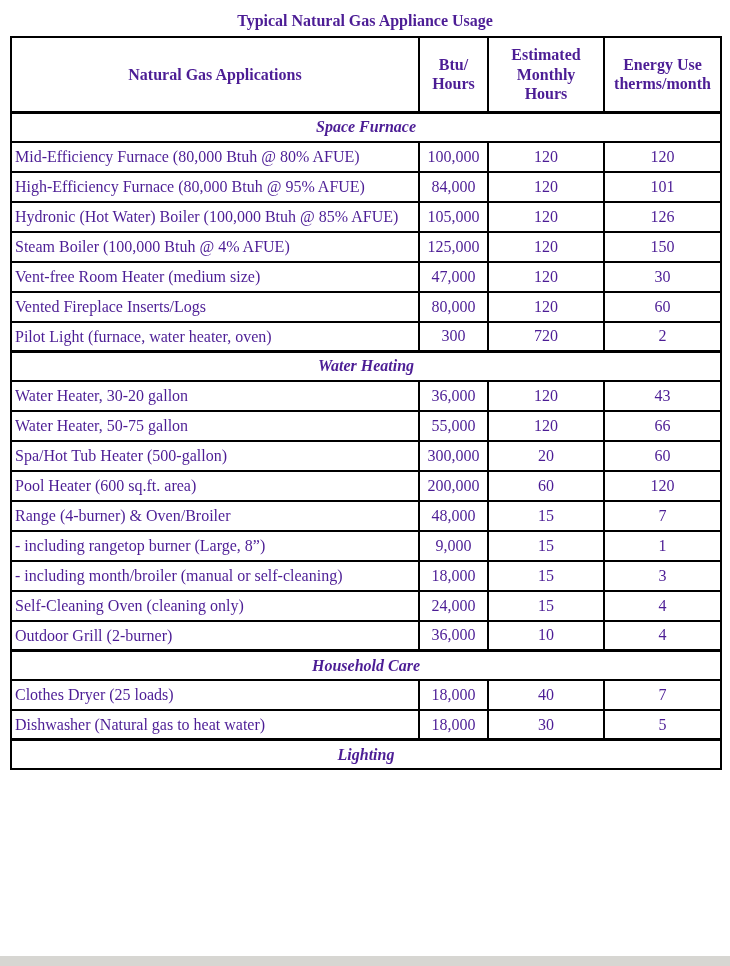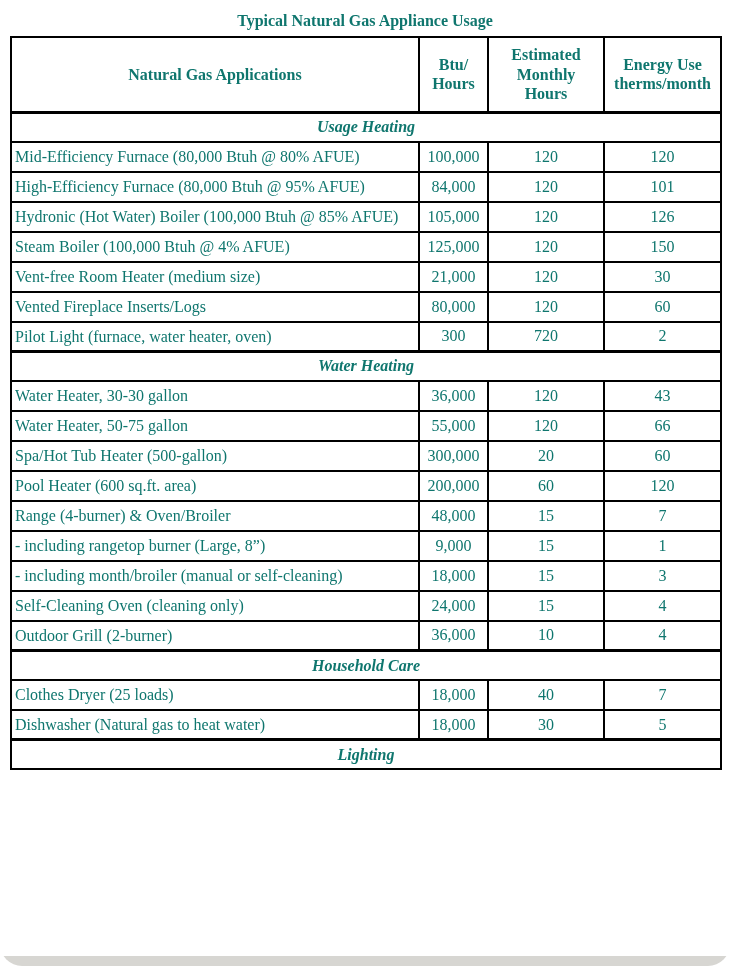--- a/index.html
+++ b/index.html
@@ -6,23 +6,22 @@
     margin: 0;
     padding: 0;
     background: #ffffff;
   }
   .page {
     position: relative;
     width: 730px;
     height: 966px;
     background: #ffffff;
     font-family: "Liberation Serif", "DejaVu Serif", serif;
-    color: #0f766e;
+    color: #4c1d95;
     overflow: hidden;
-    border-radius: 22px;
   }
   .doc-title {
     padding-top: 12px;
     margin-bottom: 6px;
     text-align: center;
     font-weight: bold;
     font-size: 16px;
     line-height: 1.1;
   }
   table.usage-table {
@@ -99,21 +98,21 @@
 Hours</th>
         <th>Estimated
 Monthly
 Hours</th>
         <th>Energy Use
 therms/month</th>
       </tr>
     </thead>
     <tbody id="table-body">
         <tr class="section-row">
-          <td colspan="4">Usage Heating</td>
+          <td colspan="4">Space Furnace</td>
         </tr>
         <tr class="data-row">
           <td class="cell-label">Mid-Efficiency Furnace (80,000 Btuh @ 80% AFUE)</td>
           <td class="cell-num">100,000</td>
           <td class="cell-num">120</td>
           <td class="cell-num">120</td>
         </tr>
         <tr class="data-row">
           <td class="cell-label">High-Efficiency Furnace (80,000 Btuh @ 95% AFUE)</td>
           <td class="cell-num">84,000</td>
@@ -127,41 +126,41 @@
           <td class="cell-num">126</td>
         </tr>
         <tr class="data-row">
           <td class="cell-label">Steam Boiler (100,000 Btuh @ 4% AFUE)</td>
           <td class="cell-num">125,000</td>
           <td class="cell-num">120</td>
           <td class="cell-num">150</td>
         </tr>
         <tr class="data-row">
           <td class="cell-label">Vent-free Room Heater (medium size)</td>
-          <td class="cell-num">21,000</td>
+          <td class="cell-num">47,000</td>
           <td class="cell-num">120</td>
           <td class="cell-num">30</td>
         </tr>
         <tr class="data-row">
           <td class="cell-label">Vented Fireplace Inserts/Logs</td>
           <td class="cell-num">80,000</td>
           <td class="cell-num">120</td>
           <td class="cell-num">60</td>
         </tr>
         <tr class="data-row">
           <td class="cell-label">Pilot Light (furnace, water heater, oven)</td>
           <td class="cell-num">300</td>
           <td class="cell-num">720</td>
           <td class="cell-num">2</td>
         </tr>
         <tr class="section-row">
           <td colspan="4">Water Heating</td>
         </tr>
         <tr class="data-row">
-          <td class="cell-label">Water Heater, 30-30 gallon</td>
+          <td class="cell-label">Water Heater, 30-20 gallon</td>
           <td class="cell-num">36,000</td>
           <td class="cell-num">120</td>
           <td class="cell-num">43</td>
         </tr>
         <tr class="data-row">
           <td class="cell-label">Water Heater, 50-75 gallon</td>
           <td class="cell-num">55,000</td>
           <td class="cell-num">120</td>
           <td class="cell-num">66</td>
         </tr>

